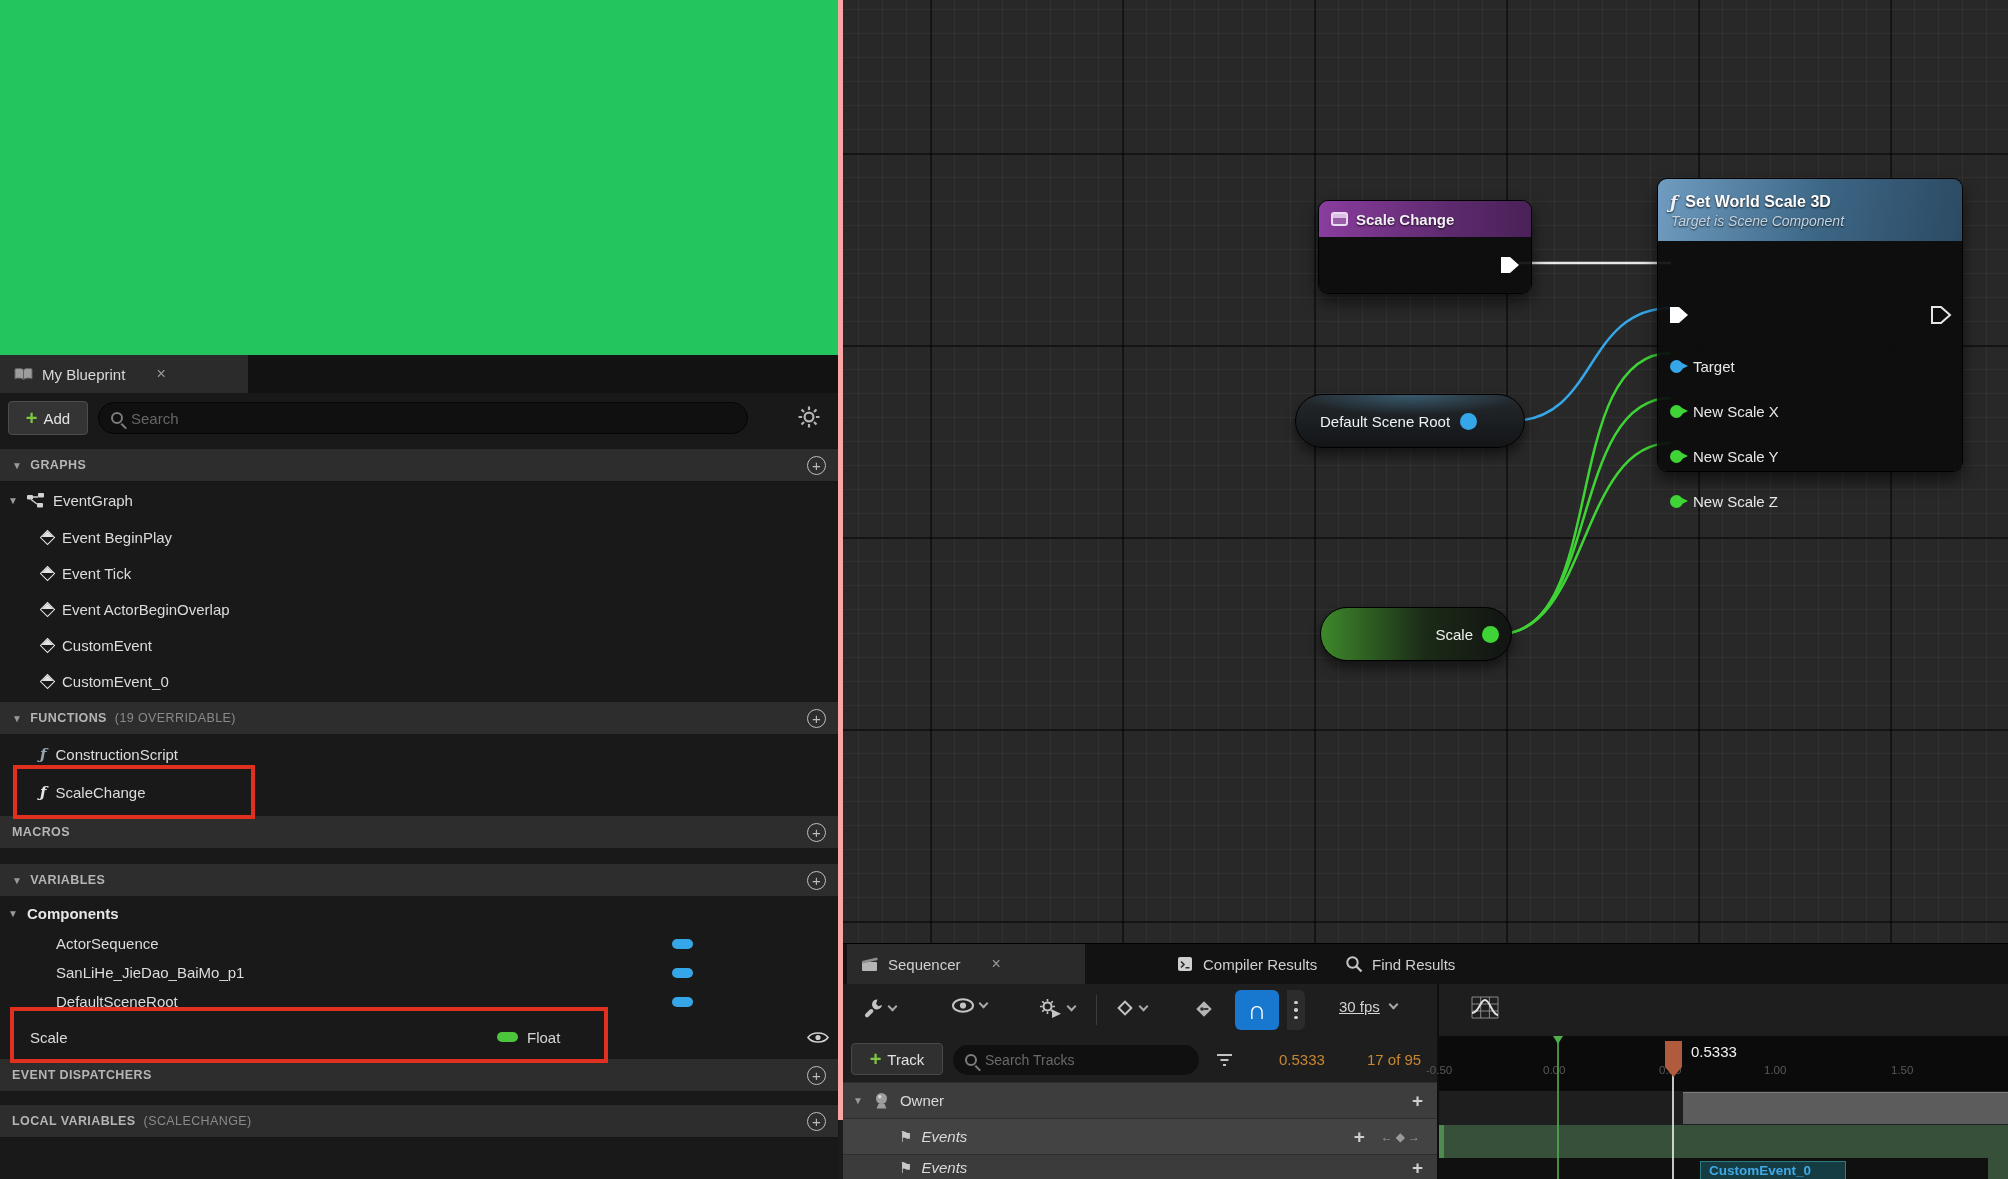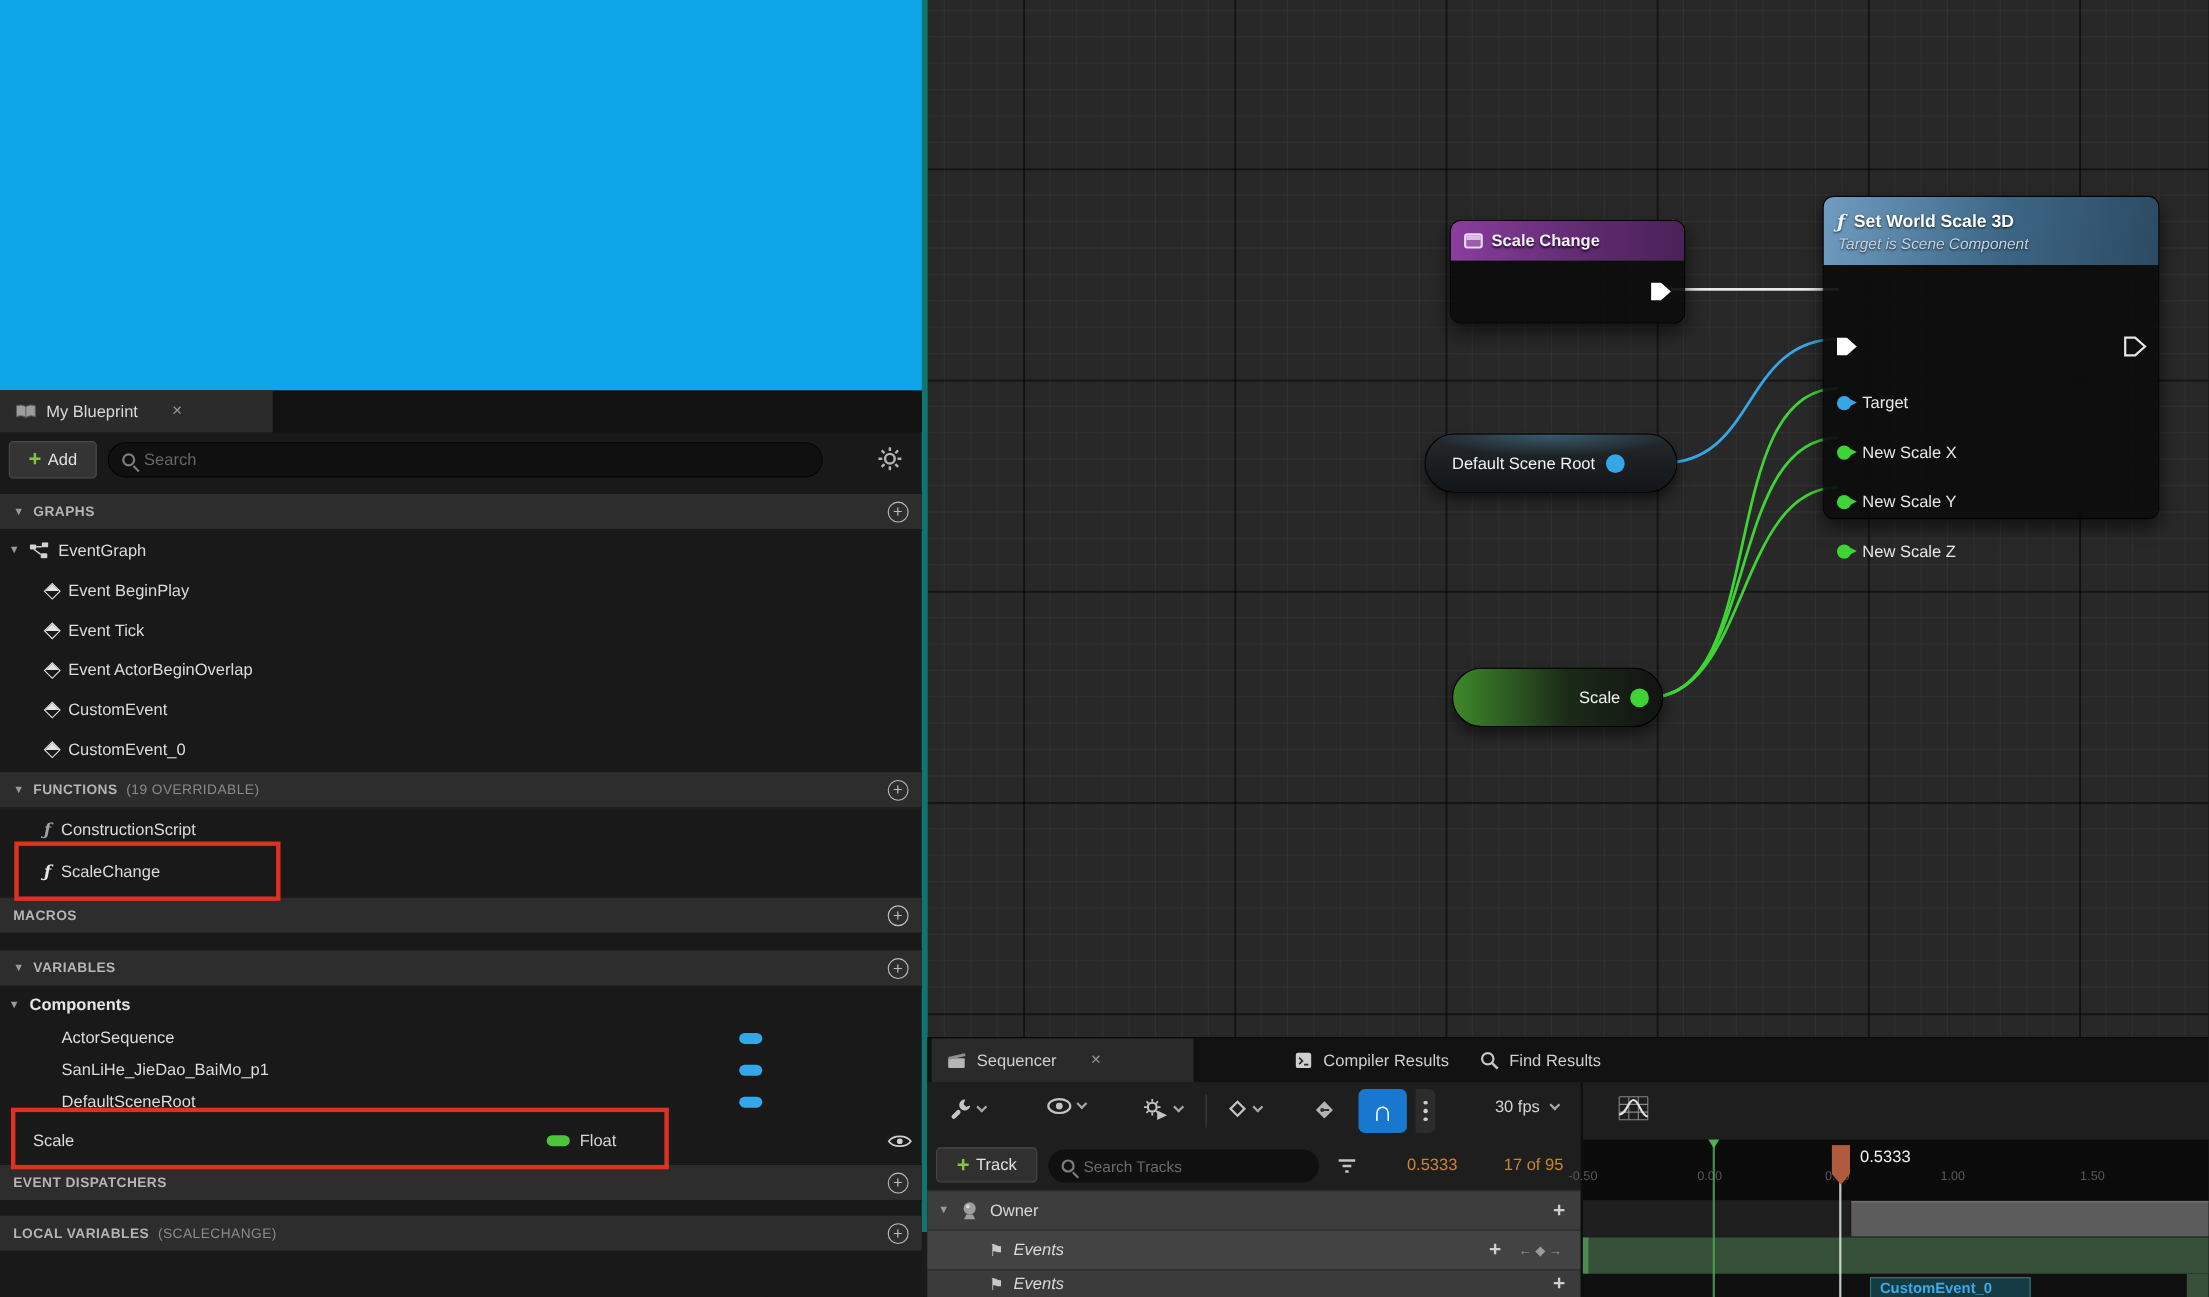--- a/index.html
+++ b/index.html
@@ -25,21 +25,21 @@
   .exec-pin { position:absolute; }
   .pin-row { position:absolute; display:flex; align-items:center; gap:10px; font-size:15px; color:#e8e8e8; }
   .pin-c { width:13px; height:13px; border-radius:50%; position:relative; flex:0 0 auto; }
   .pin-c::after { content:''; position:absolute; left:12px; top:3px; border-left:6px solid; border-top:3.5px solid transparent; border-bottom:3.5px solid transparent; border-left-color:inherit; }
   .pin-blue { background:#35a7e8; border-left-color:#35a7e8; color:#35a7e8; }
   .pin-green { background:#3fd435; border-left-color:#3fd435; color:#3fd435; }
   .pill-node { position:absolute; z-index:2; border-radius:27px; border:1px solid #000; box-shadow:0 7px 12px rgba(0,0,0,.5); display:flex; align-items:center; }
   .fn-glyph { font-family:"DejaVu Serif", serif; font-style:italic; font-weight:bold; }
 
   
-  .dock-left { position:absolute; left:0; top:0; width:843px; height:1120px; background:#0ea5e9; border-right:5px solid #0f766e; z-index:3; }
+  .dock-left { position:absolute; left:0; top:0; width:843px; height:1120px; background:#22c55e; border-right:5px solid #fca5a5; z-index:3; }
   .bp { position:absolute; left:0; top:355px; width:838px; height:824px; background:#191919; }
   .tabbar { position:relative; height:38px; background:#121212; }
   .tab-active { position:absolute; left:0; top:0; height:38px; background:#2b2b2b; display:flex; align-items:center; gap:9px; padding:0 14px; color:#d9d9d9; font-size:15px; }
   .tab-close { color:#9a9a9a; font-size:16px; margin-left:22px; }
   .bp-toolbar { position:absolute; top:38px; left:0; right:0; height:50px; }
   .add-btn { position:absolute; left:8px; top:8px; width:80px; height:34px; background:#343434; border:1px solid #4c4c4c; border-radius:4px; display:flex; align-items:center; justify-content:center; gap:6px; color:#e2e2e2; font-size:15px; }
   .add-plus { color:#7fc544; font-size:20px; font-weight:bold; line-height:1; }
   .search-pill { position:absolute; left:98px; top:9px; width:650px; height:32px; background:#101010; border:1px solid #050505; border-radius:16px; display:flex; align-items:center; padding:0 12px; gap:8px; }
   .search-pill input { background:transparent; border:none; outline:none; color:#cfcfcf; font-size:15px; width:100%; font-family:"Liberation Sans",sans-serif; }
   .search-pill input::placeholder { color:#666; }
@@ -381,21 +381,21 @@
         </svg>
       </div>
       <div class="magnet-btn">
         <span>∩</span>
       </div>
       <div class="dots">
         <span></span>
           <span></span>
           <span></span>
       </div>
-      <div class="tbi" style="left:516px; gap:10px;">
+      <div class="tbi" style="left:496px; gap:10px;text-decoration:underline;">
         <span class="fps">30 fps</span>
         <span class="chev"></span>
       </div>
       <div class="tbi" style="left:628px; top:12px;">
         <svg width="28" height="24">
           <g stroke="#9a9a9a" stroke-width="1" opacity=".85">
             <path d="M1 1h26M1 8h26M1 15h26M1 22h26M1 1v21M9.7 1v21M18.4 1v21M27 1v21" fill="none"></path>
           </g>
           <path d="M1 17 C8 17 9 4 14 4 S 21 19 27 19" stroke="#e0e0e0" stroke-width="2" fill="none"></path>
         </svg>

